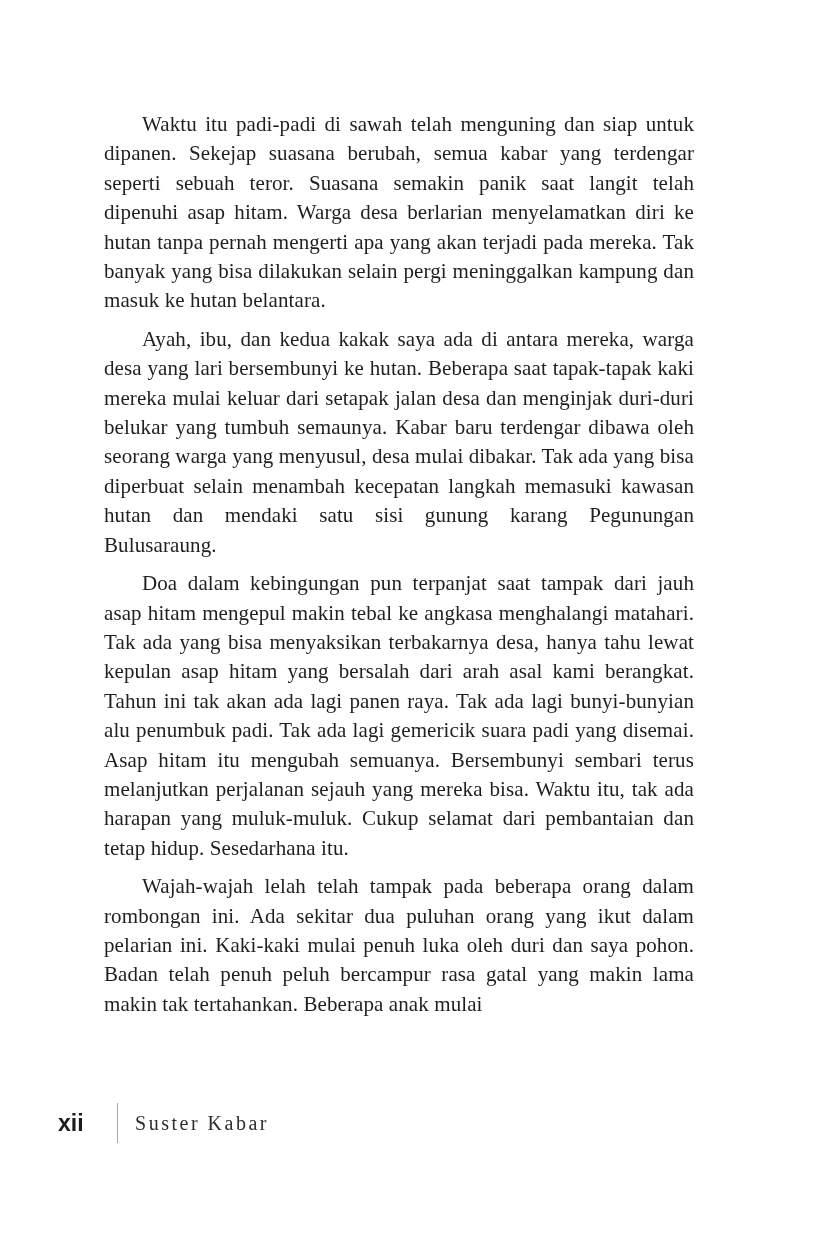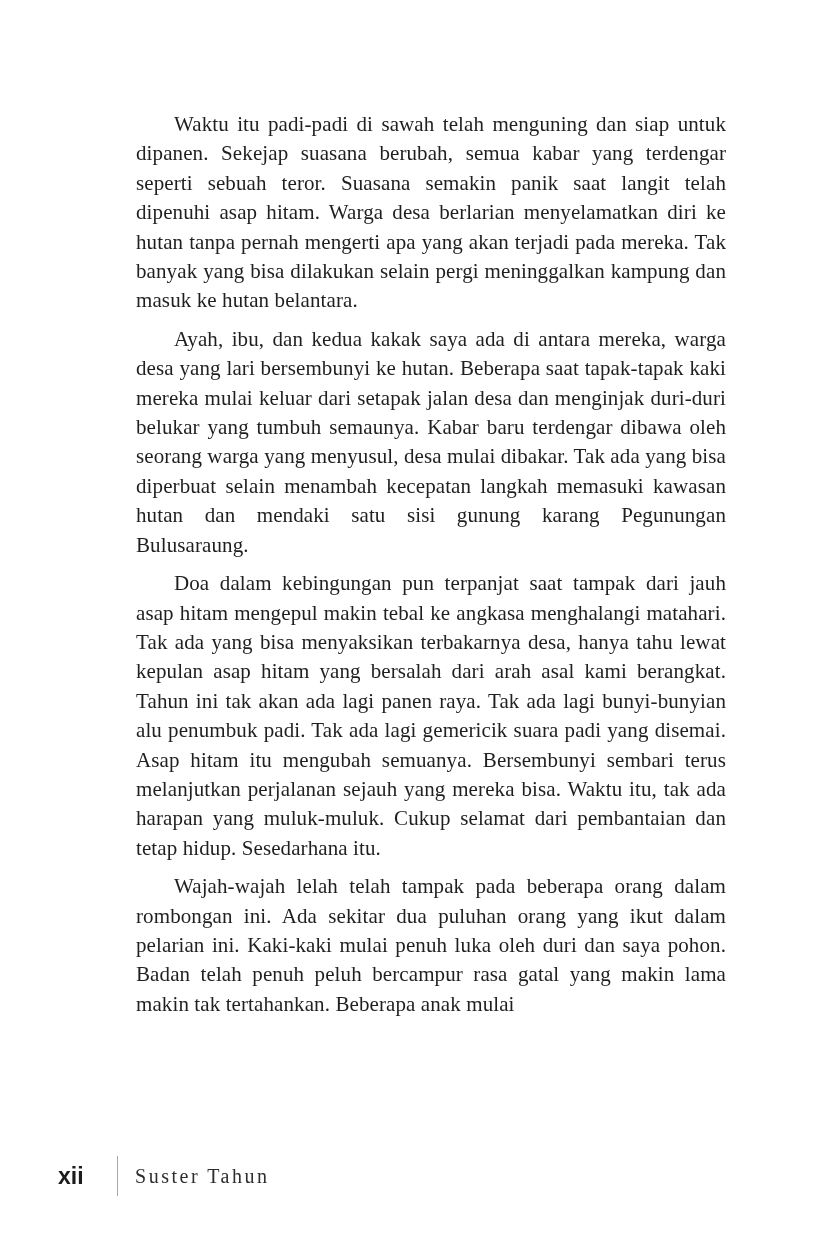--- a/index.html
+++ b/index.html
@@ -13,38 +13,38 @@
     position: relative;
     overflow: hidden;
   }
   .page {
     position: absolute;
     inset: 0;
     background: #ffffff;
   }
   .text-block {
     position: absolute;
-    left: 136px;
+    left: 104px;
     top: 110px;
     width: 590px;
   }
   .text-block p {
     margin: 0 0 9px 0;
     font-family: "Liberation Serif", serif;
     font-size: 21px;
     line-height: 29.4px;
     text-align: justify;
     text-indent: 38px;
     color: #1f1f1f;
     letter-spacing: 0.1px;
   }
   .footer {
     position: absolute;
     left: 58px;
-    top: 1155px;
+    top: 1102px;
     height: 42px;
     display: flex;
     align-items: center;
   }
   .page-number {
     font-family: "Liberation Sans", sans-serif;
     font-weight: bold;
     font-size: 23px;
     color: #1c1c1c;
   }
@@ -70,16 +70,16 @@
   <div class="text-block">
     <p>Waktu itu padi-padi di sawah telah menguning dan siap untuk dipanen. Sekejap suasana berubah, semua kabar yang terdengar seperti sebuah teror. Suasana semakin panik saat langit telah dipenuhi asap hitam. Warga desa berlarian menyelamatkan diri ke hutan tanpa pernah mengerti apa yang akan terjadi pada mereka. Tak banyak yang bisa dilakukan selain pergi meninggalkan kampung dan masuk ke hutan belantara.</p>
     <p>Ayah, ibu, dan kedua kakak saya ada di antara mereka, warga desa yang lari bersembunyi ke hutan. Beberapa saat tapak-tapak kaki mereka mulai keluar dari setapak jalan desa dan menginjak duri-duri belukar yang tumbuh semaunya. Kabar baru terdengar dibawa oleh seorang warga yang menyusul, desa mulai dibakar. Tak ada yang bisa diperbuat selain menambah kecepatan langkah memasuki kawasan hutan dan mendaki satu sisi gunung karang Pegunungan Bulusaraung.</p>
     <p>Doa dalam kebingungan pun terpanjat saat tampak dari jauh asap hitam mengepul makin tebal ke angkasa menghalangi matahari. Tak ada yang bisa menyaksikan terbakarnya desa, hanya tahu lewat kepulan asap hitam yang bersalah dari arah asal kami berangkat. Tahun ini tak akan ada lagi panen raya. Tak ada lagi bunyi-bunyian alu penumbuk padi. Tak ada lagi gemericik suara padi yang disemai. Asap hitam itu mengubah semuanya. Bersembunyi sembari terus melanjutkan perjalanan sejauh yang mereka bisa. Waktu itu, tak ada harapan yang muluk-muluk. Cukup selamat dari pembantaian dan tetap hidup. Sesedarhana itu.</p>
     <p>Wajah-wajah lelah telah tampak pada beberapa orang dalam rombongan ini. Ada sekitar dua puluhan orang yang ikut dalam pelarian ini. Kaki-kaki mulai penuh luka oleh duri dan saya pohon. Badan telah penuh peluh bercampur rasa gatal yang makin lama makin tak tertahankan. Beberapa anak mulai</p>
   </div>
 
   <div class="footer">
     <span class="page-number">xii</span>
     <span class="footer-separator"></span>
-    <span class="book-title">Suster Tahun</span>
+    <span class="book-title">Suster Kabar</span>
   </div>
 
 </div>
 
 </body></html>

